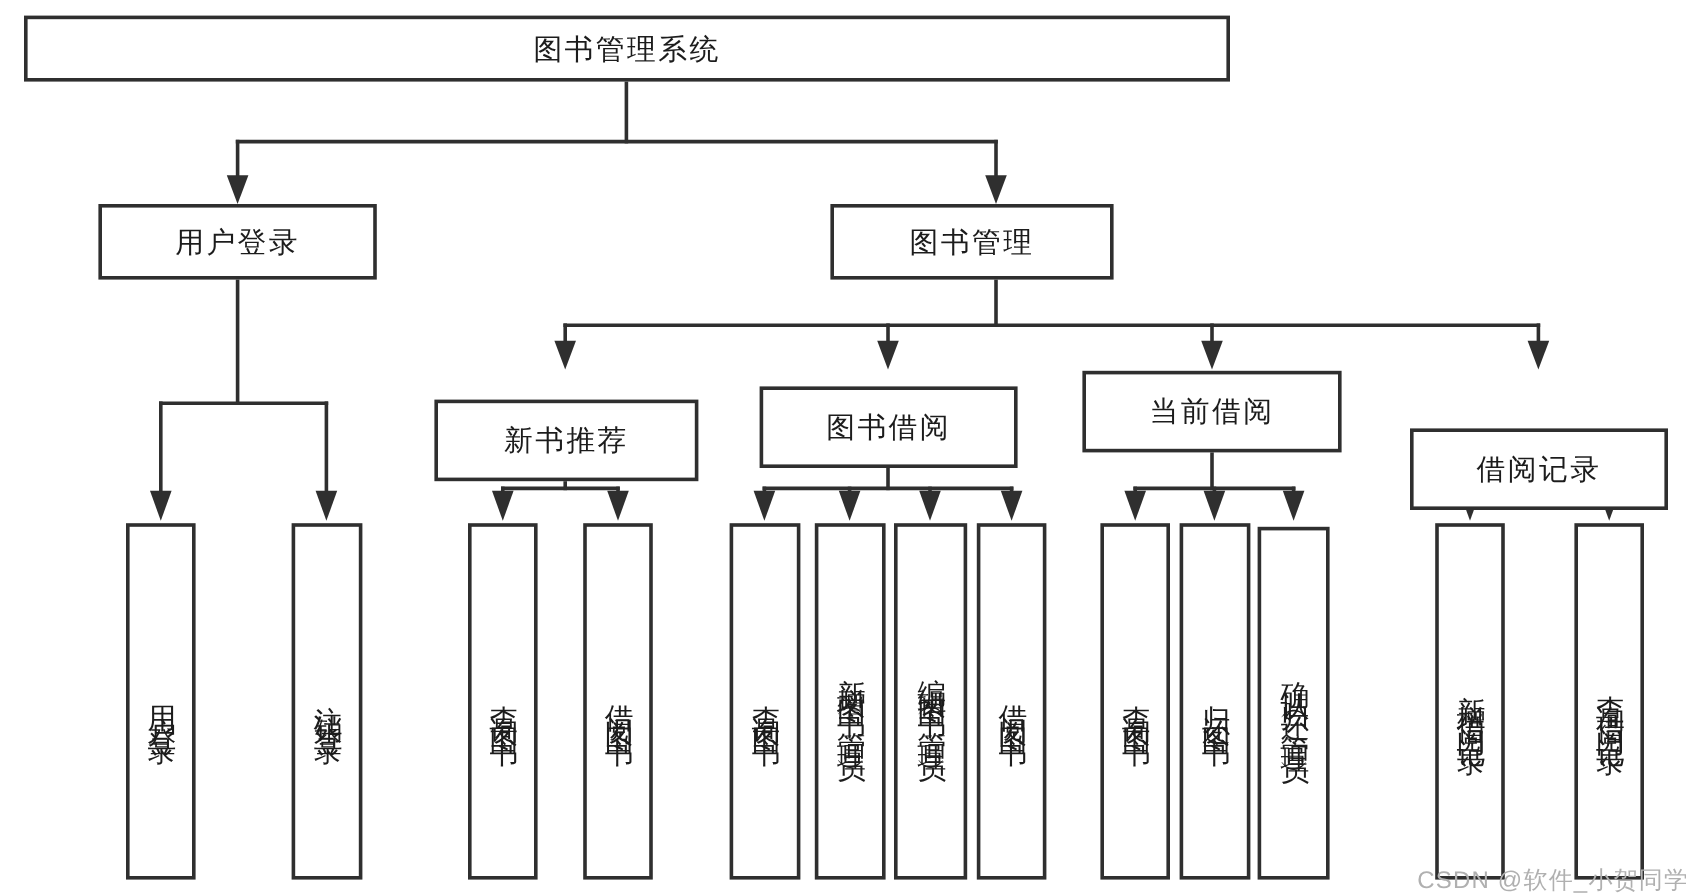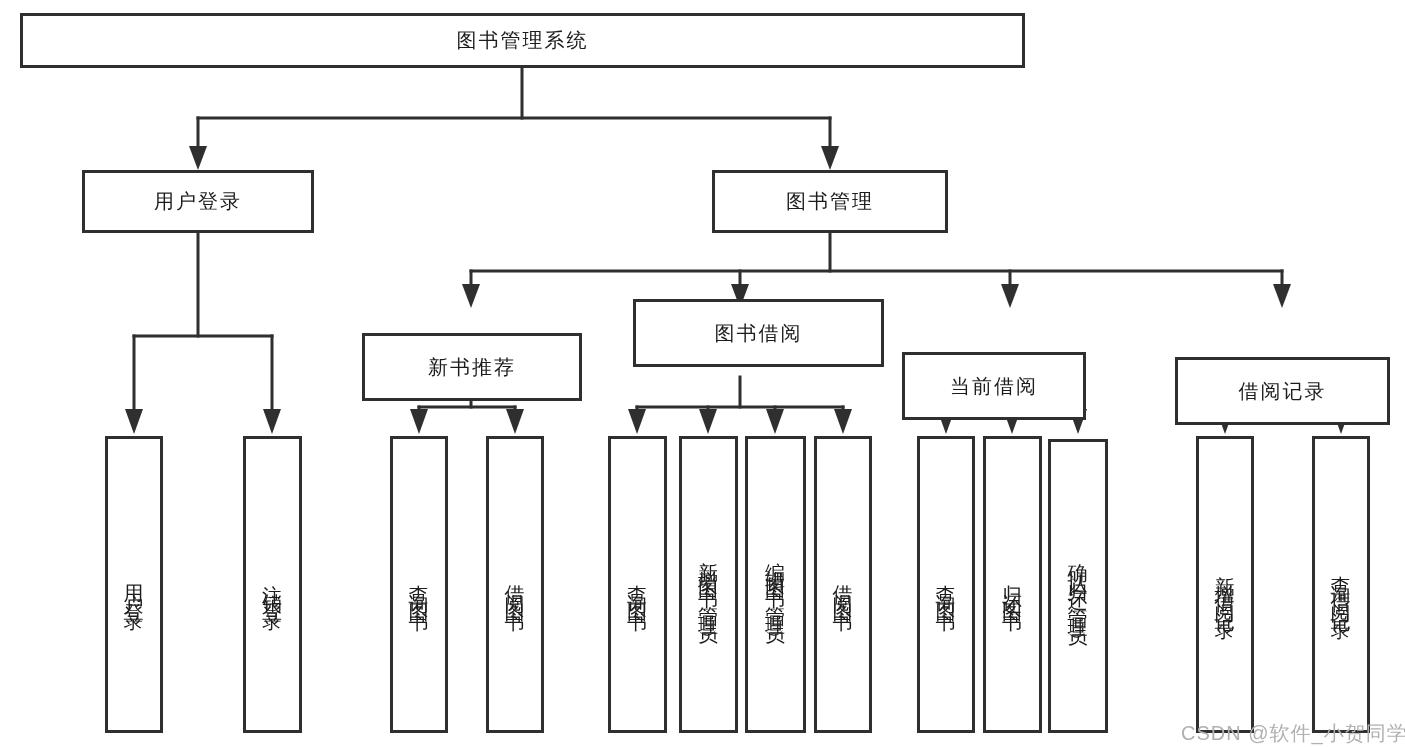--- a/index.html
+++ b/index.html
@@ -11,21 +11,21 @@
     overflow:hidden;
   }
   .edges { position:absolute; left:0; top:0; width:1405px; height:747px; }
   .edge { stroke:var(--line,#2f2f2f); stroke-width:3; stroke-linecap:square; fill:none; }
   .arrowhead { fill:var(--line,#2f2f2f); stroke:none; }
   .box {
     position:absolute; box-sizing:border-box;
     border:3px solid var(--line,#2f2f2f);
     background:#ffffff;
     display:flex; align-items:center; justify-content:center;
-    font-size:20px; color:var(--text,#1c1c1c);
+    font-size:24px; color:var(--text,#1c1c1c);
     letter-spacing:2px;
     white-space:nowrap;
   }
   .vbox {
     writing-mode:vertical-rl;
     text-orientation:mixed;
     letter-spacing:9px;
     white-space:normal;
     line-height:1;
     padding-top:4px;
@@ -103,25 +103,25 @@
     <line class="edge" x1="1225" y1="407" x2="1341" y2="407"></line>
     <line class="edge" x1="1225" y1="407" x2="1225" y2="414"></line>
     <line class="edge" x1="1341" y1="407" x2="1341" y2="414"></line>
     <polygon class="arrowhead" points="1216,409 1234,409 1225,434"></polygon>
     <polygon class="arrowhead" points="1332,409 1350,409 1341,434"></polygon>
   </svg>
 
   <div class="box" style="left:20px; top:13px; width:1005px; height:55px;">图书管理系统</div>
 
   <div class="box" style="left:82px; top:170px; width:232px; height:63px;">用户登录</div>
-  <div class="box" style="left:712px; top:170px; width:236px; height:63px;">图书管理</div>
+  <div class="box" style="left:692px; top:170px; width:236px; height:63px;">图书管理</div>
 
   <div class="box" style="left:362px; top:309px; width:220px; height:68px;margin-top:24px;">新书推荐</div>
-  <div class="box" style="left:633px; top:299px; width:251px; height:68px;">图书借阅</div>
-  <div class="box" style="left:902px; top:309px; width:184px; height:68px;margin-top:43px;">当前借阅</div>
+  <div class="box" style="left:633px; top:322px; width:215px; height:68px;">图书借阅</div>
+  <div class="box" style="left:902px; top:309px; width:216px; height:68px;">当前借阅</div>
   <div class="box" style="left:1175px; top:309px; width:215px; height:68px;margin-top:48px;">借阅记录</div>
 
   <div class="box vbox" style="left:105px; top:436px; width:58px; height:297px;">用户登录</div>
   <div class="box vbox" style="left:243px; top:436px; width:59px; height:297px;">注销登录</div>
 
   <div class="box vbox" style="left:390px; top:436px; width:58px; height:297px;">查询图书</div>
   <div class="box vbox" style="left:486px; top:436px; width:58px; height:297px;">借阅图书</div>
 
   <div class="box vbox" style="left:608px; top:436px; width:59px; height:297px;">查询图书</div>
   <div class="box vbox" style="left:679px; top:436px; width:59px; height:297px;">新增图书（管理员）</div>

